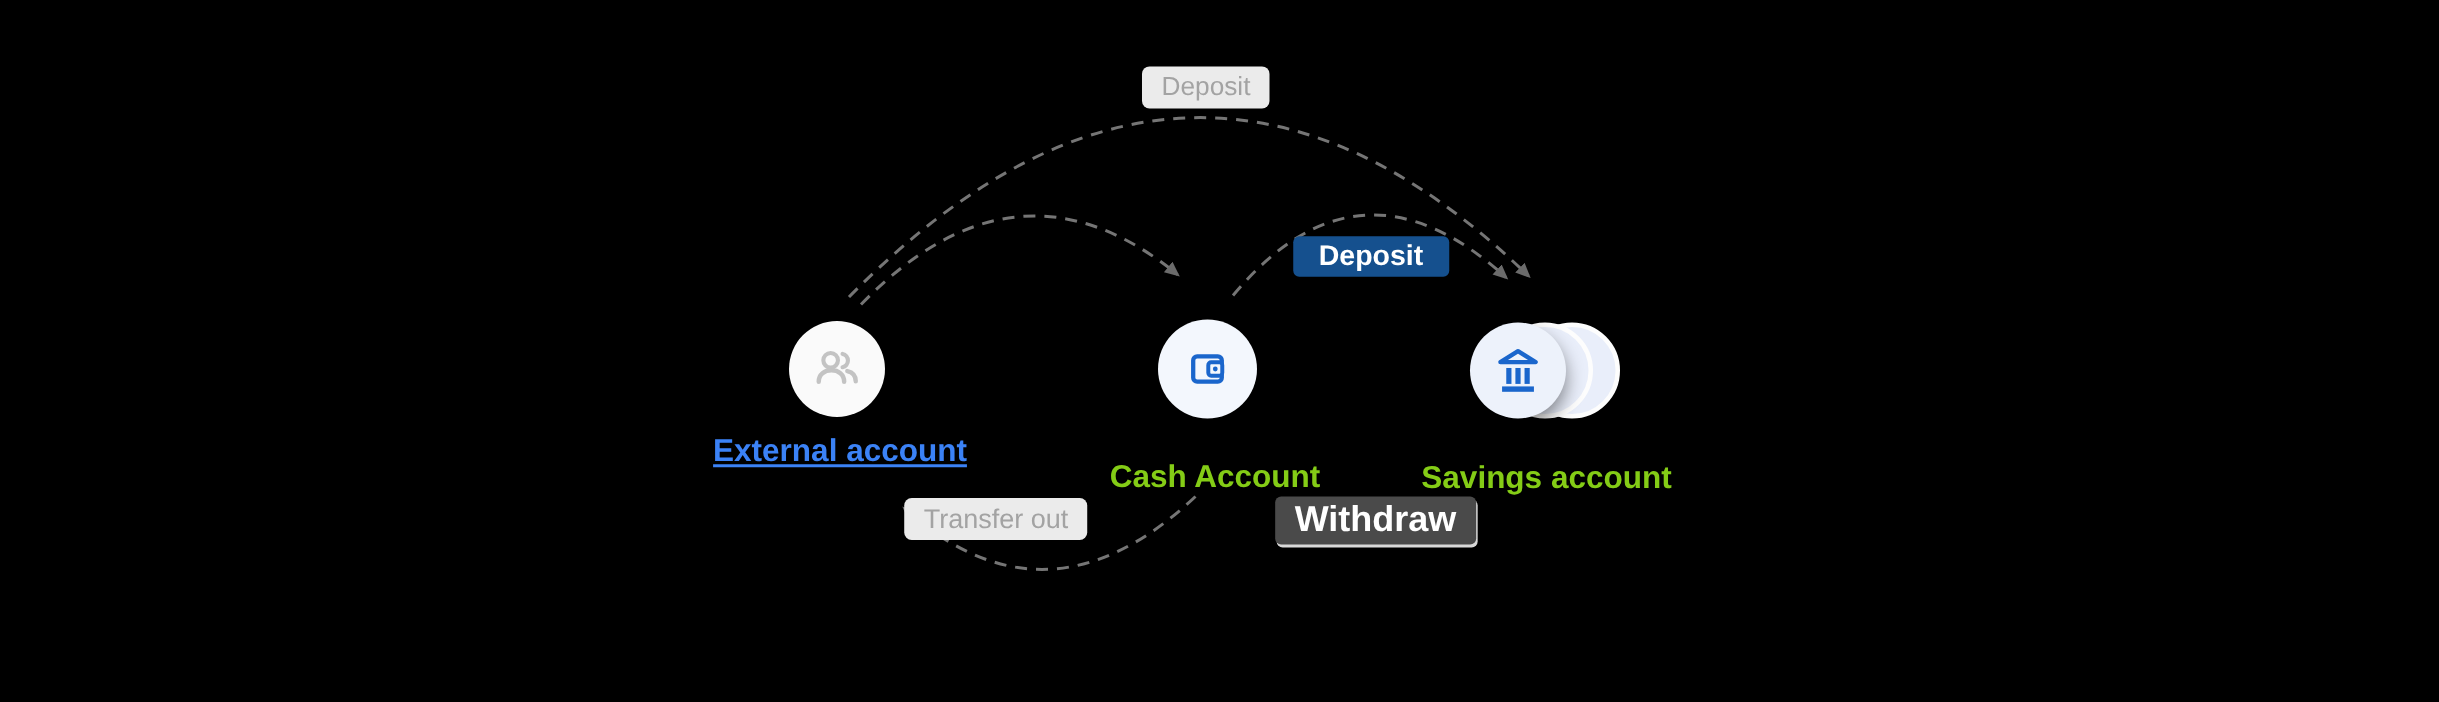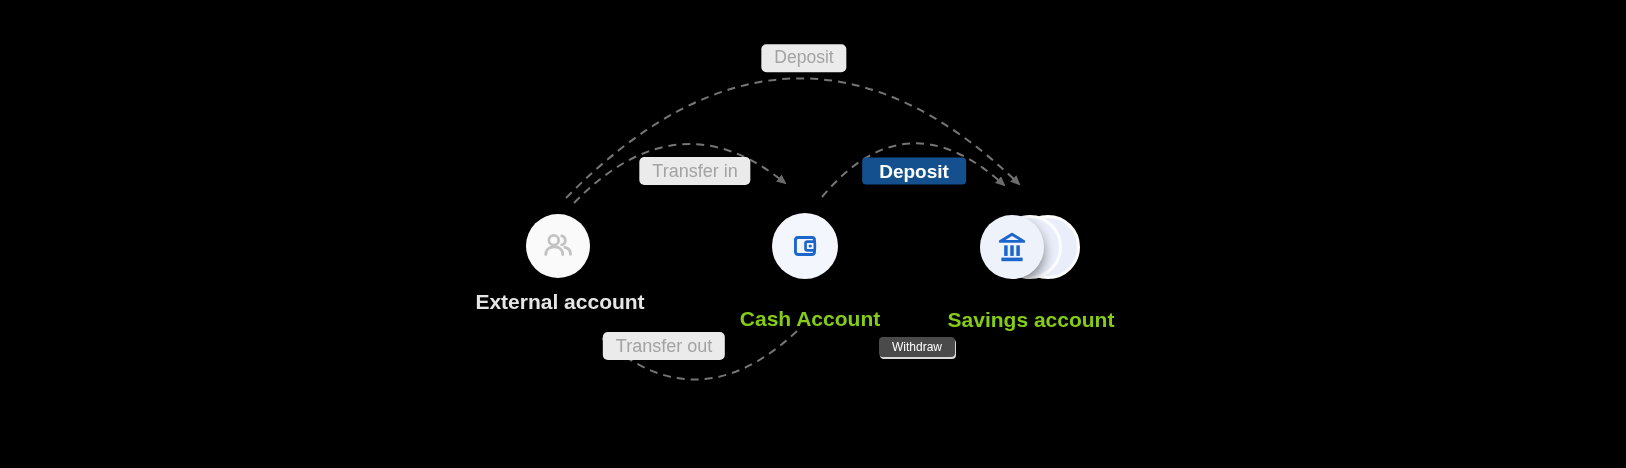--- a/index.html
+++ b/index.html
@@ -7,55 +7,54 @@
          font-family:"Liberation Sans","DejaVu Sans",sans-serif;}
   .abs{position:absolute;transform:translate(-50%,-50%);}
   svg.arcs{position:absolute;left:0;top:0;width:1626px;height:468px;}
 
   .edge-label{white-space:nowrap;border-radius:5px;line-height:1;
               display:flex;align-items:center;justify-content:center;}
   .edge-label.light{background:#ebebeb;color:#a3a3a3;font-size:18px;font-weight:400;
                     padding:5px 13px;}
   .edge-label.blue{background:#15508e;color:#fff;font-size:19px;font-weight:700;
                    border-radius:4px;padding:4px 17px;}
-  .edge-label.dark{background:#4a4a4a;color:#fff;font-size:12px;font-weight:400;
+  .edge-label.dark{background:#4a4a4a;color:#fff;font-size:24px;font-weight:700;
                    border-radius:4px;padding:4px 13px;
                    box-shadow:1px 2px 0 rgba(255,255,255,0.85);}
 
   .node-circle{border-radius:50%;box-shadow:0 6px 12px rgba(0,0,0,0.45);
                display:flex;align-items:center;justify-content:center;}
   .node-circle.external{width:64px;height:64px;background:#fafafa;}
   .node-circle.cash{width:66px;height:66px;background:#f3f7fd;}
   .stack-circle{width:64px;height:64px;border-radius:50%;background:#edf2fb;
                 display:flex;align-items:center;justify-content:center;}
   .stack-circle.behind{background:#e9eefa;border:3px solid #fdfdfd;
                        box-sizing:border-box;}
   .node-label{white-space:nowrap;font-size:21px;font-weight:700;line-height:1;}
-  .node-label.gray{color:#e5e5e5;}
+  .node-label.gray{color:#3b82f6;text-decoration:underline;}
   .node-label.blue{color:#84cc16;margin-top:16px;}
 </style>
 </head>
 <body>
 
 <div id="stage">
 
   <svg class="arcs">
     <defs>
       <marker id="arw" markerUnits="userSpaceOnUse" markerWidth="12" markerHeight="10" refX="8" refY="4.5" orient="auto">
         <path d="M0,0 L10,4.5 L0,9 Z" fill="#6b6b6b"></path>
       </marker>
     </defs>
     <path d="M 566 198 Q 794 -34 1019 184" fill="none" stroke="#757575" stroke-width="2" stroke-dasharray="8 6" marker-end="url(#arw)"></path>
     <path d="M 574 203 Q 678 96 785 183" fill="none" stroke="#757575" stroke-width="2" stroke-dasharray="8 6" marker-end="url(#arw)"></path>
     <path d="M 822 197 Q 906 96 1004 185" fill="none" stroke="#757575" stroke-width="2" stroke-dasharray="8 6" marker-end="url(#arw)"></path>
     <path d="M 797 331 Q 698 424 603 339" fill="none" stroke="#757575" stroke-width="2" stroke-dasharray="8 6" marker-end="url(#arw)"></path>
   </svg>
 
   <div class="abs edge-label light" style="left:804px;top:58px;font-size:17.5px;">Deposit</div>
-  <div class="abs edge-label light" style="left:695px;top:171px;">Transfer in</div>
   <div class="abs edge-label blue" style="left:914px;top:171px;">Deposit</div>
   <div class="abs edge-label light" style="left:664px;top:346px;">Transfer out</div>
   <div class="abs edge-label dark" style="left:917px;top:347px;">Withdraw</div>
 
   <div class="abs node-circle external" style="left:558px;top:246px;">
     <svg width="36" height="36" viewBox="0 0 34 34">
       <circle cx="13" cy="11.5" r="4.6" fill="none" stroke="#c3c3c3" stroke-width="2.6"></circle>
       <path d="M5.5 25c0-4.6 3.7-7.2 8-7.2s8 2.6 8 7.2" fill="none" stroke="#c3c3c3" stroke-width="2.8" stroke-linecap="round"></path>
       <path d="M20.5 7.5a4.3 4.3 0 0 1 0 8.4" fill="none" stroke="#c3c3c3" stroke-width="2.6" stroke-linecap="round"></path>
       <path d="M23.5 18.3c3.2 0.7 5.3 3 5.3 6.4" fill="none" stroke="#c3c3c3" stroke-width="2.8" stroke-linecap="round"></path>

